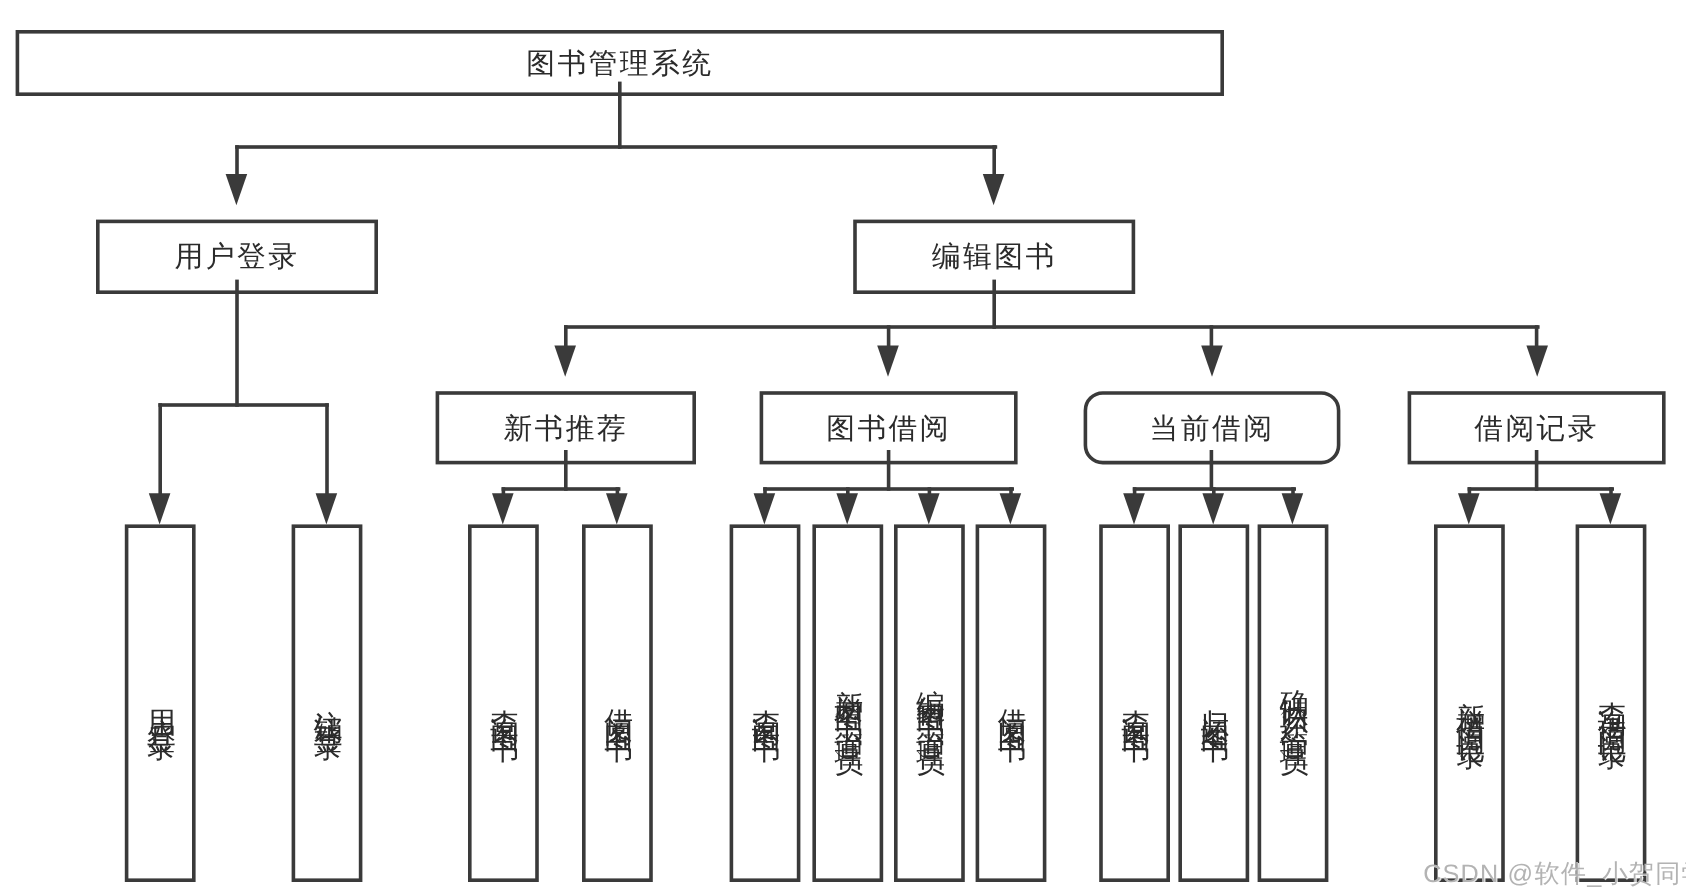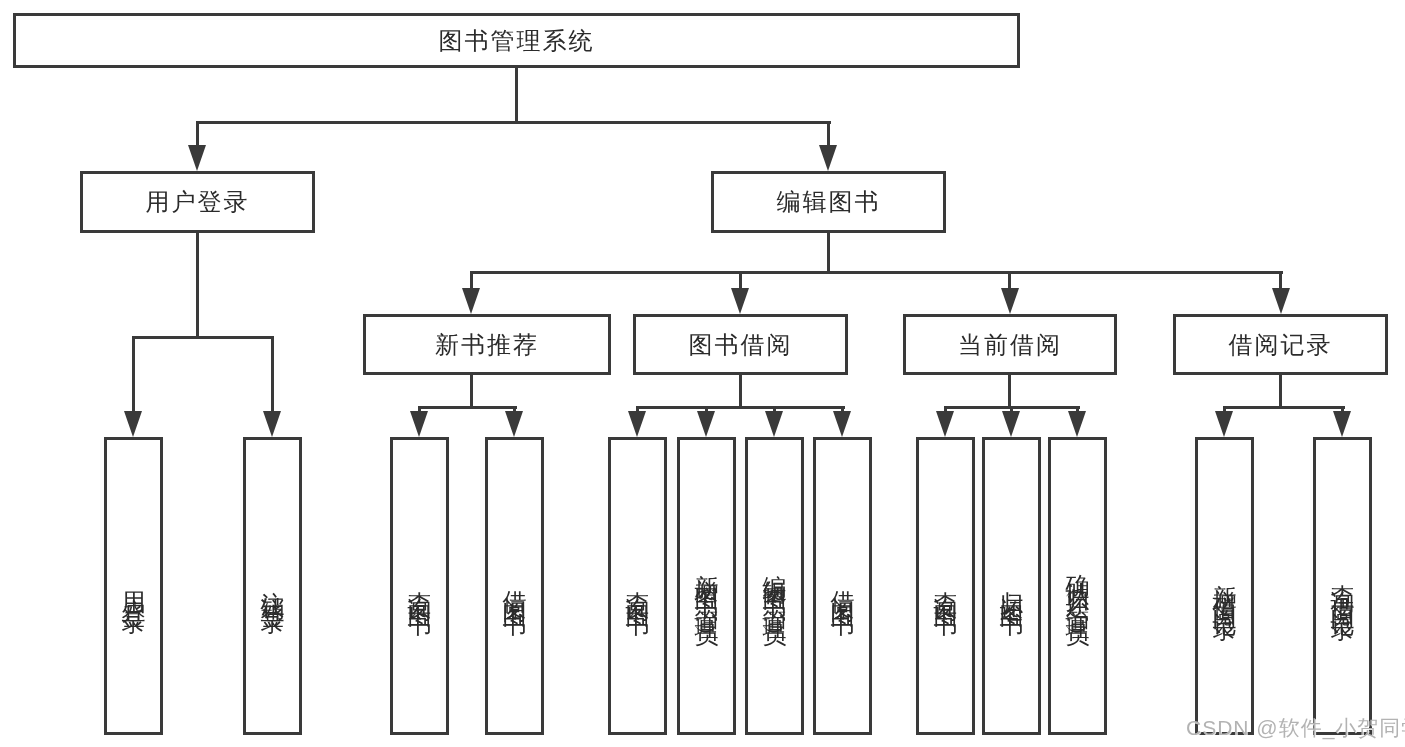--- a/index.html
+++ b/index.html
@@ -10,21 +10,21 @@
   }
   html,body{margin:0;padding:0;background:var(--bg);}
   body{font-family:"Liberation Sans","DejaVu Sans",sans-serif;}
   .canvas{
     position:relative;width:1405px;height:747px;background:var(--bg);
     overflow:hidden;color:var(--text);
   }
   .box{
     position:absolute;border:3px solid var(--line);background:#fff;
     display:flex;align-items:center;justify-content:center;
-    font-size:24px;letter-spacing:2px;color:var(--text);box-sizing:border-box;
+    font-size:24px;letter-spacing:2px;color:var(--text);box-sizing:border-box;margin-top:12px;
   }
   .leaf{
     position:absolute;width:59px;height:298px;border:3px solid var(--line);
     background:#fff;display:flex;align-items:center;justify-content:center;
     box-sizing:border-box;
   }
   .leaf span{
     writing-mode:vertical-rl;text-orientation:mixed;font-size:24px;
     letter-spacing:7px;line-height:1;color:var(--text);
   }
@@ -51,27 +51,27 @@
     <span>图书管理系统</span>
   </div>
 
   <div class="box" style="left:80px;top:171px;width:235px;height:62px;">
     <span>用户登录</span>
   </div>
   <div class="box" style="left:711px;top:171px;width:235px;height:62px;">
     <span>编辑图书</span>
   </div>
 
-  <div class="box" style="left:363px;top:314px;width:248px;height:61px;">
+  <div class="box" style="left:363px;top:314px;width:217px;height:61px;">
     <span>新书推荐</span>
   </div>
   <div class="box" style="left:633px;top:314px;width:215px;height:61px;justify-content:center;">
     <span>图书借阅</span>
   </div>
-  <div class="box" style="left:903px;top:314px;width:214px;height:61px;">
+  <div class="box" style="left:903px;top:314px;width:214px;height:61px;border-radius:16px;">
     <span>当前借阅</span>
   </div>
   <div class="box" style="left:1173px;top:314px;width:215px;height:61px;">
     <span>借阅记录</span>
   </div>
 
   <div class="leaf" style="left:104px;top:437px;">
     <span>用户登录</span>
   </div>
   <div class="leaf" style="left:243px;top:437px;">

